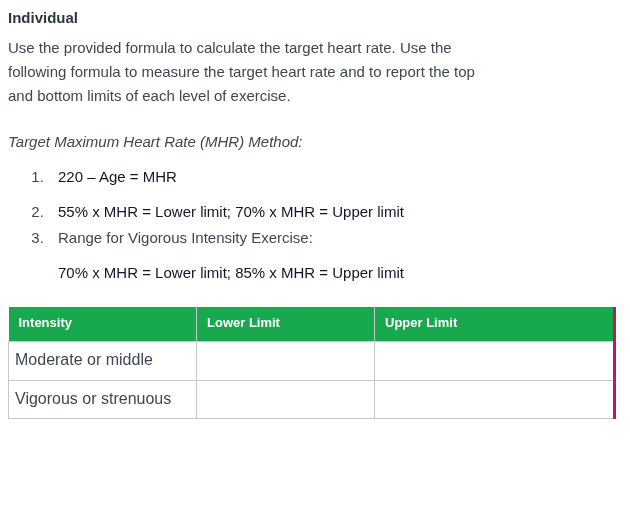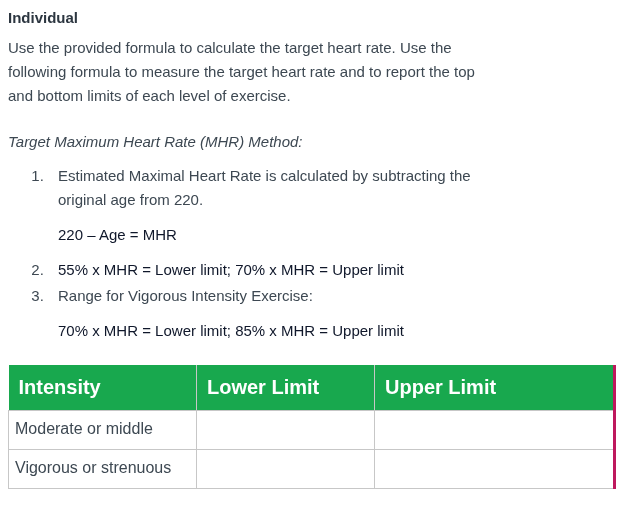--- a/index.html
+++ b/index.html
@@ -53,21 +53,21 @@
   }
   table.limits col.c1 { width: 188px; }
   table.limits col.c2 { width: 178px; }
   table.limits col.c3 { width: 240px; }
   table.limits th {
     background: #18a84e;
     color: #ffffff;
     font-weight: 700;
     text-align: left;
     padding: 6px 10px 7px 10px;
-    font-size: 20px;
+    font-size: 13px;
     border-top: 0;
     border-left: 0;
   }
   table.limits th + th,
   table.limits td + td {
     border-left: 1px solid #c7c7c7;
   }
   table.limits td {
     padding: 6px 10px 7px 6px;
     border-top: 1px solid #c7c7c7;
@@ -93,21 +93,20 @@
 <div class="page">
 
   <div class="section-title">Individual</div>
 
   <div class="intro">Use the provided formula to calculate the target heart rate. Use the following formula to measure the target heart rate and to report the top and bottom limits of each level of exercise.</div>
 
   <div class="method-title">Target Maximum Heart Rate (MHR) Method:</div>
 
   <ol class="steps">
     <li>
-      <span class="step-main">Estimated Maximal Heart Rate is calculated by subtracting the original age from 220.</span>
       <span class="step-sub">220 – Age = MHR</span>
     </li>
     <li>
       <span class="step-sub">55% x MHR = Lower limit; 70% x MHR = Upper limit</span>
     </li>
     <li>
       <span class="step-main">Range for Vigorous Intensity Exercise:</span>
       <span class="step-sub">70% x MHR = Lower limit; 85% x MHR = Upper limit</span>
     </li>
   </ol>

